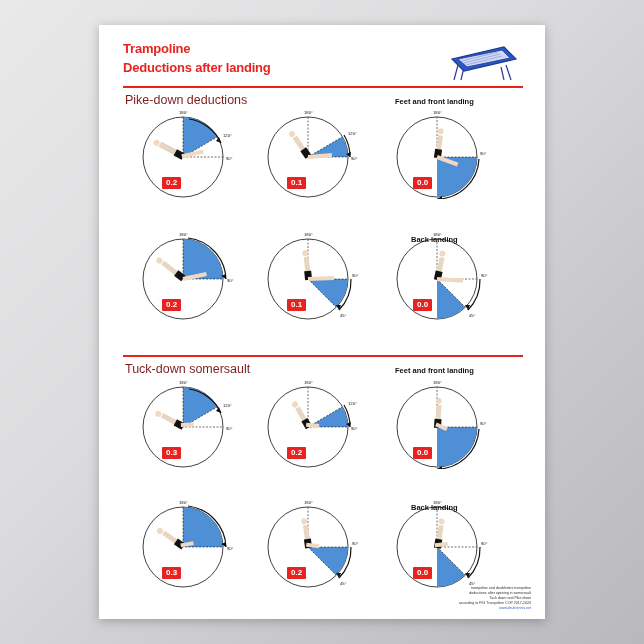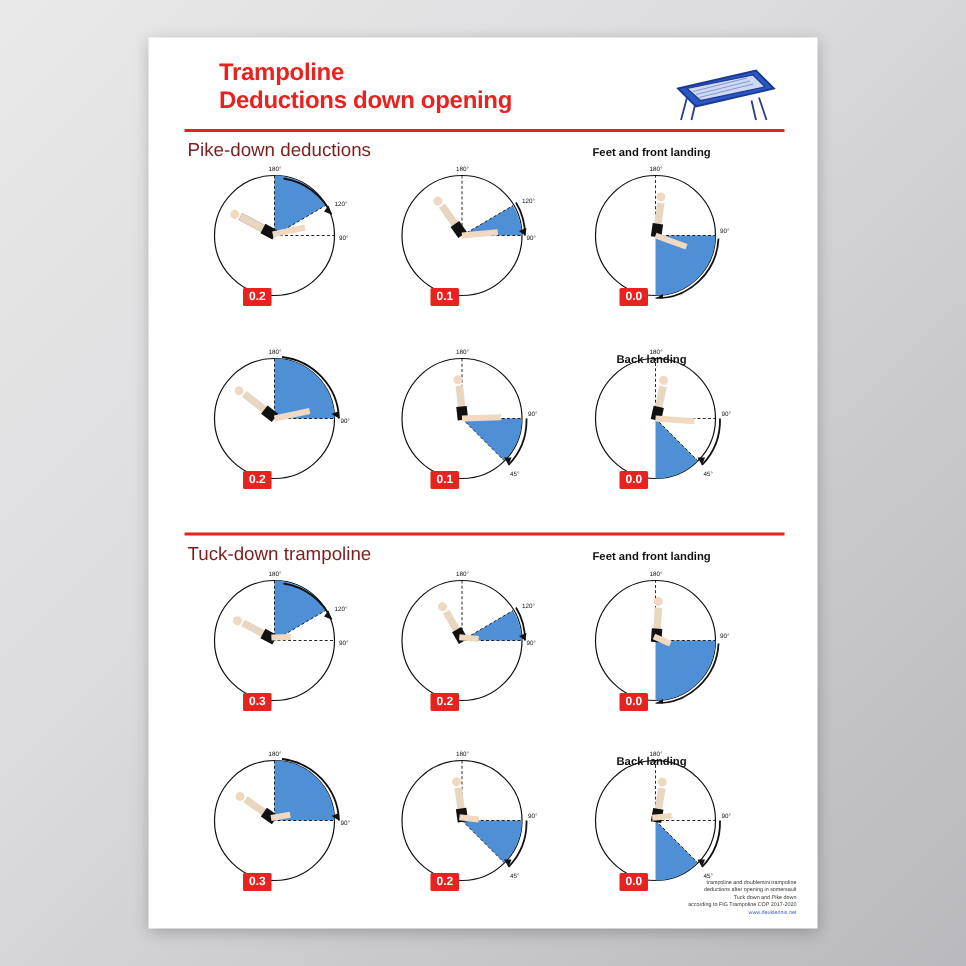--- a/index.html
+++ b/index.html
@@ -13,60 +13,59 @@
     position:absolute;
     left:99px;top:25px;width:446px;height:594px;
     background:#ffffff;
     box-shadow:0 2px 10px rgba(0,0,0,0.25);
     overflow:hidden;
   }
   .title-block{
     position:absolute;left:24px;top:14px;width:300px;
   }
   .title-l1,.title-l2{
-    color:#e8231f;font-weight:bold;font-size:16px;line-height:19px;
+    color:#e8231f;font-weight:bold;font-size:13px;line-height:19px;
     letter-spacing:-0.2px;
-    margin-left:23px;
   }
   .title-rule{
     position:absolute;left:24px;top:61px;width:400px;height:2px;background:#e8231f;
   }
   .tramp-logo{
     position:absolute;left:345px;top:12px;width:78px;height:46px;
   }
   .section-head{
     position:absolute;font-size:12.5px;color:#7f1d1d;font-weight:normal;
   }
   .sub-head{
     position:absolute;font-size:7.5px;color:#111;font-weight:bold;
   }
   .mid-rule{
     position:absolute;left:24px;top:330px;width:400px;height:1.6px;background:#e8231f;
   }
   .fig{position:absolute;}
   .fig svg{display:block;}
   .badge{
     position:absolute;background:#e8231f;color:#fff;font-size:8px;font-weight:bold;
-    padding:1px 4px;border-radius:1px;line-height:10px;margin-top:15px;
+    padding:1px 4px;border-radius:1px;line-height:10px;
   }
   .footer{
     position:absolute;right:14px;bottom:8px;text-align:right;
     font-size:3.6px;line-height:5px;color:#333;
   }
   .footer .link{color:#3a5fcd;}
   .lbl{font-size:4.2px;fill:#111;font-family:"Liberation Sans",sans-serif;}
 </style>
 </head>
 <body>
 
 <div class="poster">
 
   <div class="title-block">
     <div class="title-l1">Trampoline</div>
-    <div class="title-l2">Deductions down opening</div>
+    <div class="title-l2">Deductions after landing</div>
   </div>
   <div class="title-rule"></div>
 
   <div class="tramp-logo">
     <svg width="78" height="46" viewBox="0 0 78 46">
       <g stroke="#2b3a8f" stroke-width="1.2" fill="none">
         <path d="M14 28 L10 43"></path>
           <path d="M62 28 L67 43"></path>
         <path d="M20 30 L17 43"></path>
           <path d="M57 30 L60 43"></path>
@@ -206,21 +205,21 @@
       </g>
       <text class="lbl" x="52" y="7">180°</text>
       <text class="lbl" x="100" y="48">90°</text>
       <text class="lbl" x="88" y="88">45°</text>
     </svg>
   </div>
   <div class="badge" style="left:314px;top:274px;">0.0</div>
 
   <div class="mid-rule"></div>
 
-  <div class="section-head" style="left:26px;top:337px;">Tuck-down trampoline</div>
+  <div class="section-head" style="left:26px;top:337px;">Tuck-down somersault</div>
   <div class="sub-head" style="left:296px;top:341px;">Feet and front landing</div>
 
   <div class="fig" style="left:32px;top:352px;">
     <svg width="120" height="92" viewBox="0 0 120 92">
       <circle cx="52" cy="50" r="40" fill="none" stroke="#111" stroke-width="0.8"></circle>
       <path d="M52 50 L52 10 A40 40 0 0 1 86 30 Z" fill="#4f8fd6"></path>
       <path d="M52 10 L52 50 L92 50" stroke="#111" stroke-width="0.6" stroke-dasharray="2,1.5" fill="none"></path>
       <path d="M52 50 L86 30" stroke="#111" stroke-width="0.6" stroke-dasharray="2,1.5"></path>
       <path d="M58 12 A42 42 0 0 1 90 36" fill="none" stroke="#111" stroke-width="1.2"></path>
       <polygon points="90,36 85,34 88,30" fill="#111"></polygon>

